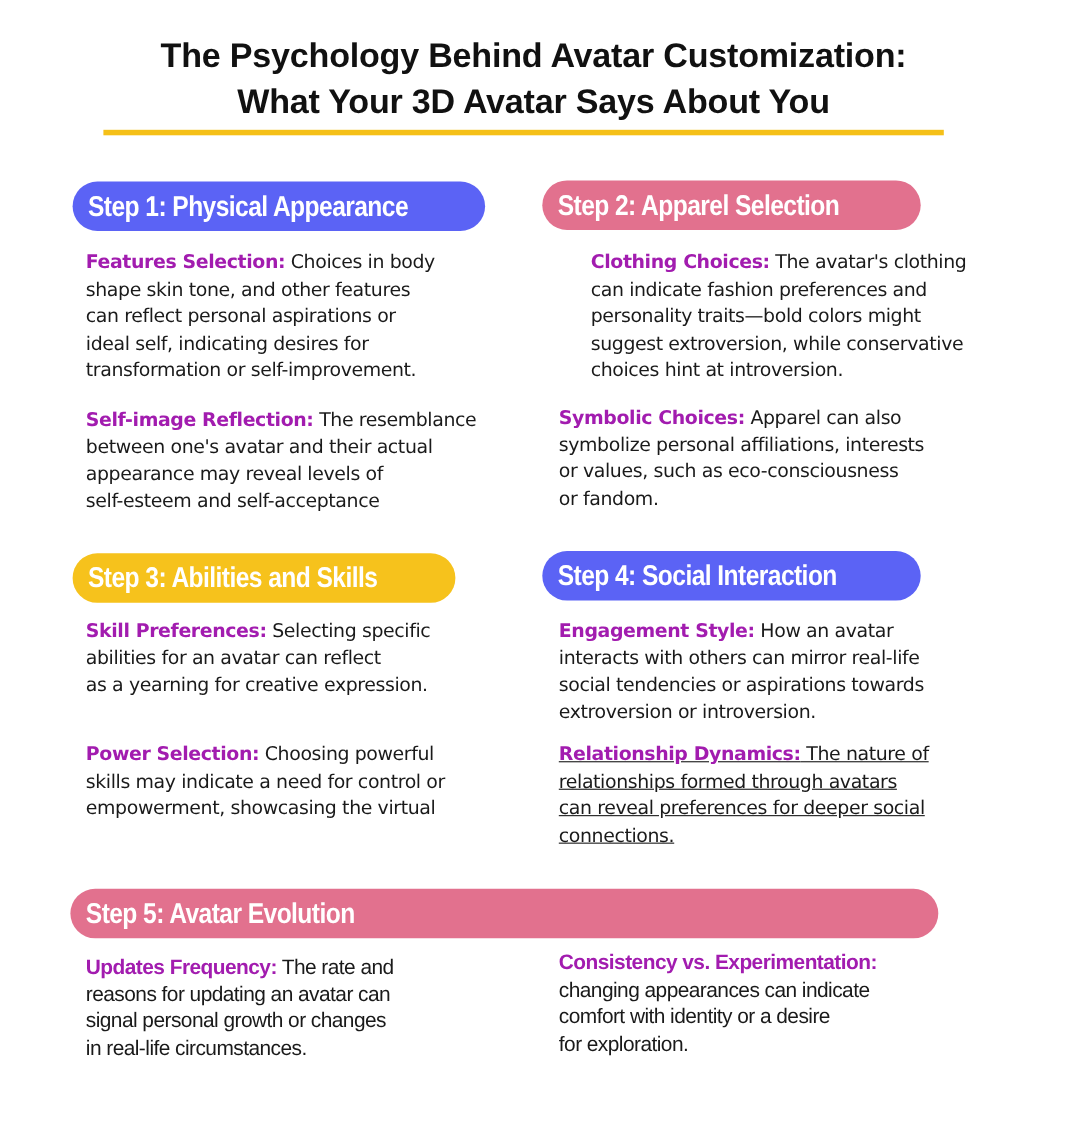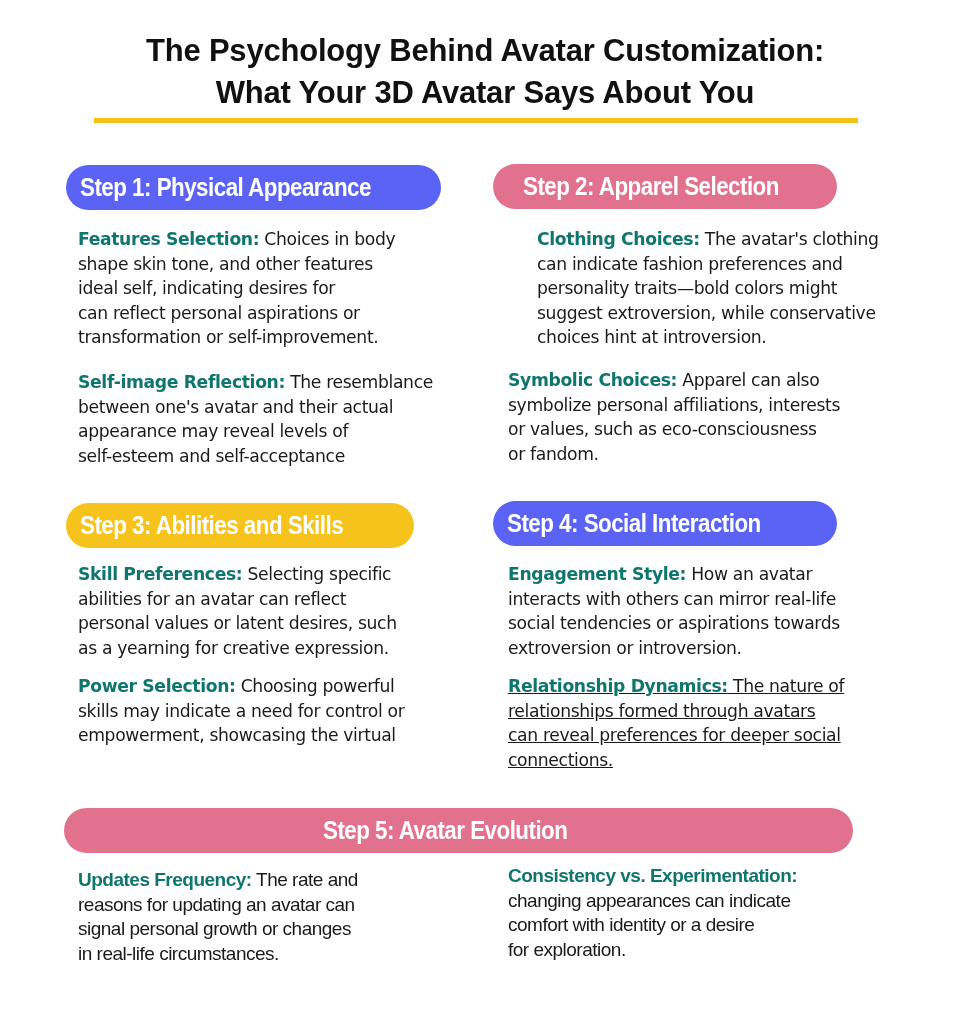--- a/index.html
+++ b/index.html
@@ -9,43 +9,43 @@
            font-family: "Liberation Sans", sans-serif; font-weight: 700; font-size: 31px;
            line-height: 42px; color: #111; letter-spacing: -0.2px; }
   .title div { white-space: nowrap; }
   .rule { position: absolute; left: 94px; top: 118px; width: 764px; height: 5px; background: #f5c018; }
   .pill { position: absolute; height: 45px; border-radius: 23px; color: #fff;
           font-family: "Liberation Sans", sans-serif; font-weight: 700; font-size: 26px;
           line-height: 45px; padding-left: 14px; box-sizing: border-box; white-space: nowrap;
           letter-spacing: -0.6px; transform-origin: left center; }
   .pill span { display: inline-block; transform: scaleX(0.86); transform-origin: left center; }
   .blue { background: #5b63f5; }
-  .pink { background: #e2718e; text-align: center; }
+  .pink { background: #e2718e; }
   .yellow { background: #f6c21c; }
   .para { position: absolute; font-size: 17.2px; line-height: 24.5px; color: #1a1a1a;
           font-family: "DejaVu Sans", sans-serif; letter-spacing: -0.35px; }
-  .para b { font-weight: 700; color: #0f766e; }
+  .para b { font-weight: 700; color: #a21caf; }
   .para .l { display: block; white-space: nowrap; }
   .cond { font-family: "Liberation Sans", sans-serif; font-size: 19px; letter-spacing: -0.5px; }
 </style>
 </head>
 <body>
 
 <div class="title">
   <div>The Psychology Behind Avatar Customization:</div>
   <div>What Your 3D Avatar Says About You</div>
 </div>
 <div class="rule"></div>
 
 <div class="pill blue" style="left:66px;top:165px;width:375px;"><span>Step 1: Physical Appearance</span></div>
 <div class="para" style="left:78px;top:227px;">
   <span class="l"><b>Features Selection:</b><span> Choices in body</span></span>
   <span class="l">shape skin tone, and other features</span>
+  <span class="l">can reflect personal aspirations or</span>
   <span class="l">ideal self, indicating desires for</span>
-  <span class="l">can reflect personal aspirations or</span>
   <span class="l">transformation or self-improvement.</span>
 </div>
 <div class="para" style="left:78px;top:370px;">
   <span class="l"><b>Self-image Reflection:</b><span> The resemblance</span></span>
   <span class="l">between one's avatar and their actual</span>
   <span class="l">appearance may reveal levels of</span>
   <span class="l">self-esteem and self-acceptance</span>
 </div>
 
 <div class="pill pink" style="left:493px;top:164px;width:344px;"><span>Step 2: Apparel Selection</span></div>
@@ -60,21 +60,20 @@
   <span class="l"><b>Symbolic Choices:</b><span> Apparel can also</span></span>
   <span class="l">symbolize personal affiliations, interests</span>
   <span class="l">or values, such as eco-consciousness</span>
   <span class="l">or fandom.</span>
 </div>
 
 <div class="pill yellow" style="left:66px;top:503px;width:348px;"><span>Step 3: Abilities and Skills</span></div>
 <div class="para" style="left:78px;top:562px;">
   <span class="l"><b>Skill Preferences:</b><span> Selecting specific</span></span>
   <span class="l">abilities for an avatar can reflect</span>
-  <span class="l">personal values or latent desires, such</span>
   <span class="l">as a yearning for creative expression.</span>
 </div>
 <div class="para" style="left:78px;top:674px;">
   <span class="l"><b>Power Selection:</b><span> Choosing powerful</span></span>
   <span class="l">skills may indicate a need for control or</span>
   <span class="l">empowerment, showcasing the virtual</span>
 </div>
 
 <div class="pill blue" style="left:493px;top:501px;width:344px;"><span>Step 4: Social Interaction</span></div>
 <div class="para" style="left:508px;top:562px;">

